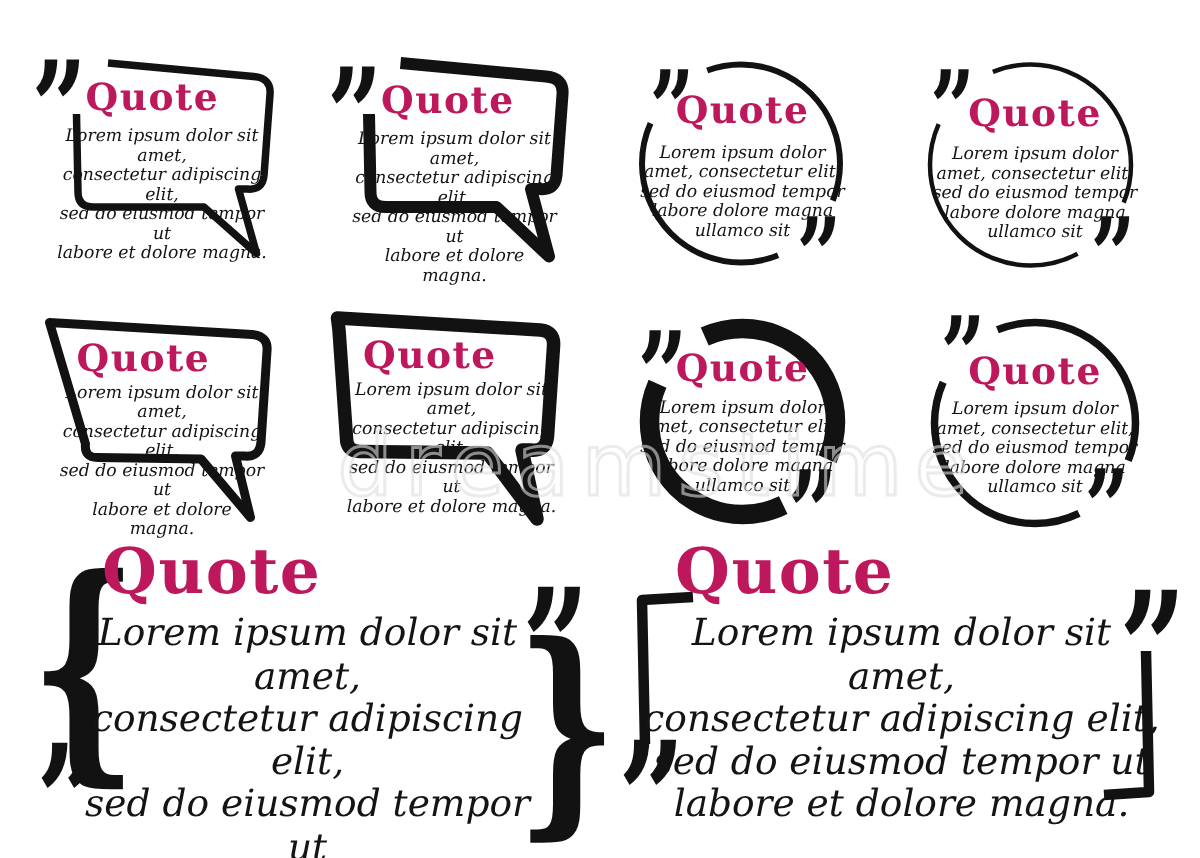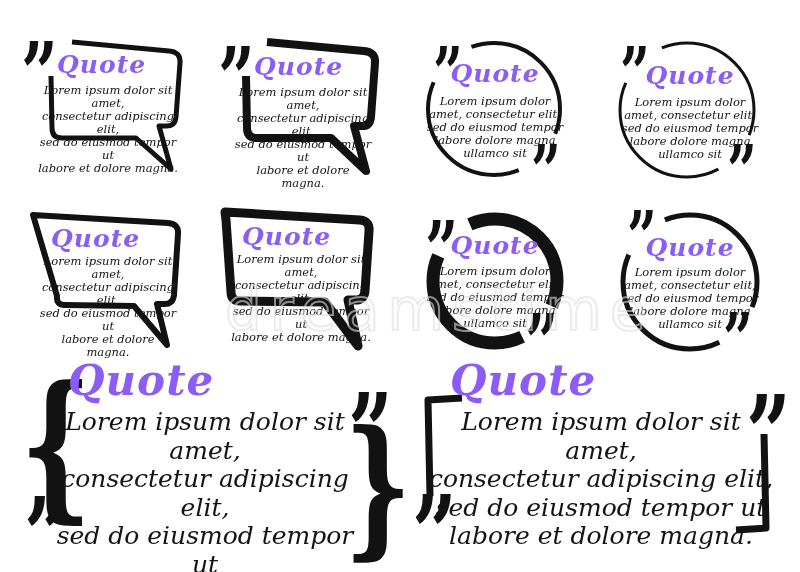--- a/index.html
+++ b/index.html
@@ -2,22 +2,22 @@
 <html><head>
 <meta charset="utf-8">
 <style>
   html,body{margin:0;padding:0;background:#ffffff;}
   #canvas{position:relative;width:800px;height:572px;background:#ffffff;overflow:hidden;
           font-family:"DejaVu Serif",serif;color:#161616;}
   .cell{position:absolute;}
   .outline{position:absolute;left:0;top:0;}
   .qm{position:absolute;font-family:"DejaVu Serif",serif;font-weight:700;line-height:1;
       transform:scaleY(1.35);transform-origin:center top;color:#121212;}
-  .b-title{position:absolute;font-style:italic;font-weight:700;font-size:25px;line-height:1;
-           letter-spacing:1px;color:#8b5cf6;white-space:nowrap;}
+  .b-title{position:absolute;font-weight:700;font-size:25px;line-height:1;
+           letter-spacing:1px;color:#be185d;white-space:nowrap;}
   .c-title{left:0;width:100%;text-align:center;}
   .b-body{position:absolute;font-style:italic;font-weight:400;font-size:11.5px;line-height:13px;
           text-align:center;white-space:pre-line;color:#141414;}
   .blk-title{font-size:42px;}
   .blk-body{font-size:25px;line-height:28.5px;}
   .brace{position:absolute;font-family:"DejaVu Serif",serif;font-weight:700;line-height:1;
          transform:scaleX(0.7);transform-origin:left top;color:#121212;}
   #watermark{position:absolute;left:225px;top:276px;width:420px;z-index:20;
              font-family:"DejaVu Sans",sans-serif;font-size:58px;letter-spacing:8px;
              color:transparent;-webkit-text-stroke:2px #dedede;opacity:.6;pointer-events:none;}

